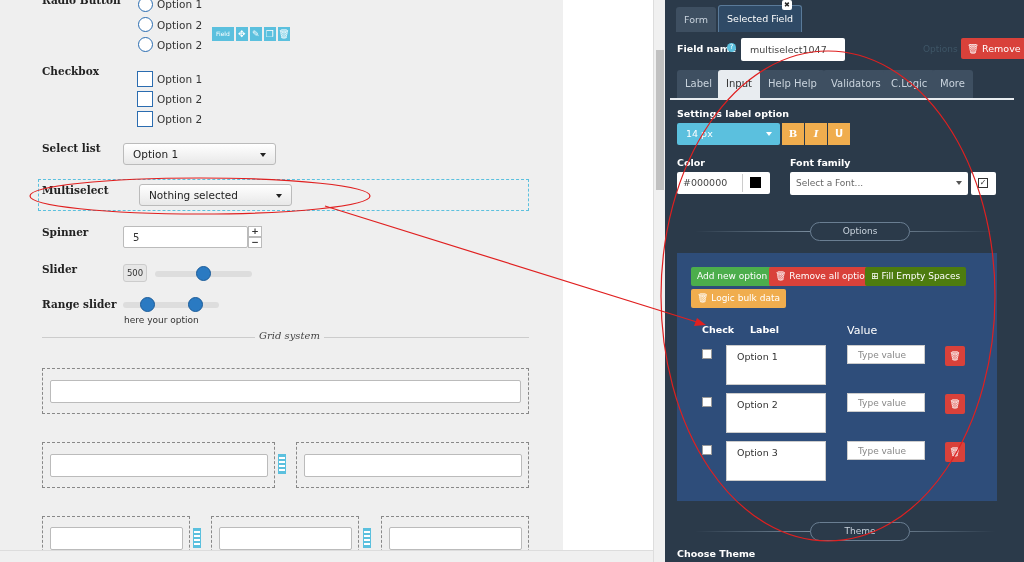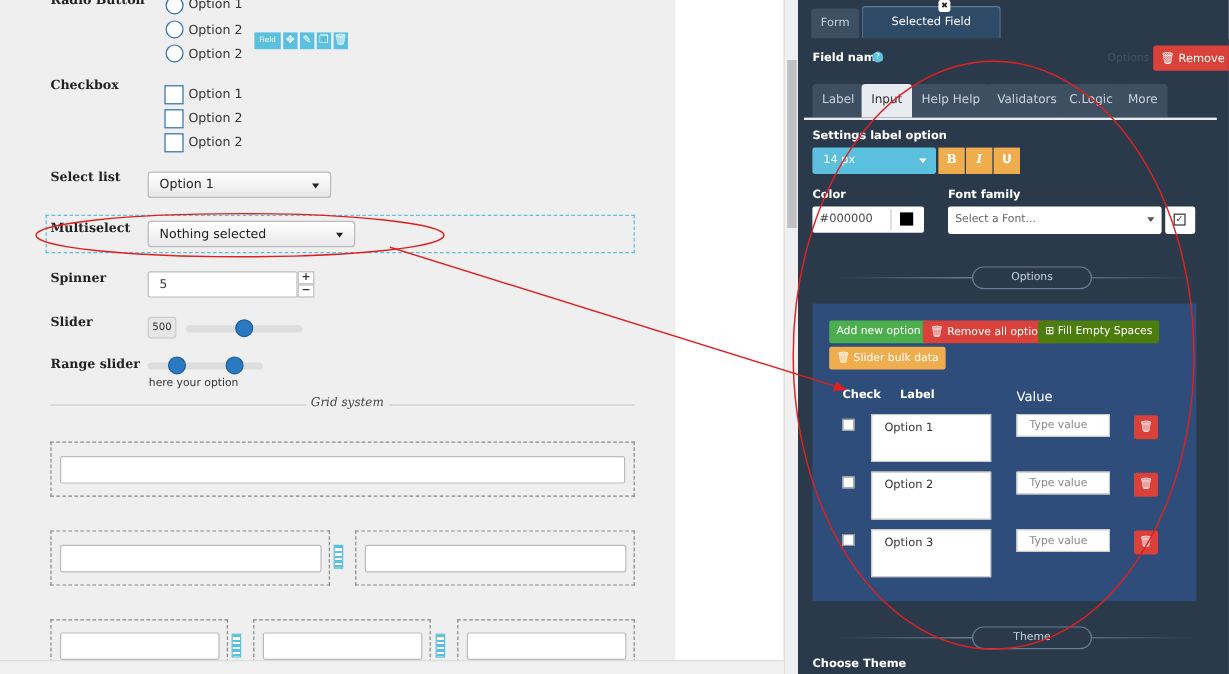--- a/index.html
+++ b/index.html
@@ -51,21 +51,21 @@
   <div class="chk" style="left:137px;top:91px"></div>
   <div class="opt" style="left:157px;top:93px">Option 2</div>
   <div class="chk" style="left:137px;top:111px"></div>
   <div class="opt" style="left:157px;top:113px">Option 2</div>
 
   <div class="lbl" style="left:42px;top:142px">Select list</div>
   <div class="select" style="left:123px;top:143px;width:153px"><span>Option 1</span><span class="caret"></span></div>
 
   <div style="position:absolute;left:38px;top:179px;width:491px;height:32px;border:1px dashed #5bc0de"></div>
   <div class="lbl" style="left:42px;top:184px">Multiselect</div>
-  <div class="select" style="left:123px;top:184px;width:173px"><span>Nothing selected</span><span class="caret"></span></div>
+  <div class="select" style="left:139px;top:184px;width:153px"><span>Nothing selected</span><span class="caret"></span></div>
 
   <div class="lbl" style="left:42px;top:226px">Spinner</div>
   <div class="inp" style="left:123px;top:226px;width:125px;padding:5px 9px;font-size:10px"><span>5</span></div>
   <div style="position:absolute;left:248px;top:226px;width:14px;height:11px;border:1px solid #bbb;background:#fff;font-size:9px;text-align:center;line-height:9px;font-weight:bold">+</div>
   <div style="position:absolute;left:248px;top:237px;width:14px;height:11px;border:1px solid #bbb;background:#fff;font-size:9px;text-align:center;line-height:9px;font-weight:bold">−</div>
 
   <div class="lbl" style="left:42px;top:263px">Slider</div>
   <div style="position:absolute;left:123px;top:264px;width:24px;height:18px;background:#e6e6e6;border:1px solid #ccc;border-radius:3px;font-size:8.5px;text-align:center;line-height:16px">500</div>
   <div style="position:absolute;left:155px;top:271px;width:97px;height:6px;background:#ddd;border-radius:3px"></div>
   <div style="position:absolute;left:196px;top:266px;width:15px;height:15px;background:#2a7ac2;border-radius:50%;border:1px solid #1c5c99"></div>
@@ -100,26 +100,27 @@
 
 <div id="midscroll"></div>
 <div id="vbar">
     <div id="vthumb"></div>
   </div>
 <div id="hbar"></div>
 
 <div id="right">
   <div style="position:absolute;left:0;top:250px;width:6px;height:30px;background:#3e4f61"></div>
   <div style="position:absolute;left:11px;top:7px;height:25px;padding:7px 8px;background:#3e4f61;color:#c9d3dd;font-size:9.5px;border-radius:3px 3px 0 0">Form</div>
-  <div style="position:absolute;left:53px;top:5px;height:27px;padding:7px 24px;background:#2f4a66;color:#fff;font-size:9.5px;border:1px solid #5a7a99;border-bottom:none;border-radius:3px 3px 0 0">Selected Field</div>
+  <div style="position:absolute;left:53px;top:5px;height:27px;padding:7px 8px;background:#2f4a66;color:#fff;font-size:9.5px;border:1px solid #5a7a99;border-bottom:none;border-radius:3px 3px 0 0">Selected Field</div>
   <div style="position:absolute;left:117px;top:0px;width:10px;height:10px;background:#fff;color:#222;font-size:7px;line-height:10px;text-align:center;border-radius:2px">✖</div>
   <div style="position:absolute;left:0;top:32px;width:359px;height:530px;background:#2b3a4a"></div>
 
   <div style="position:absolute;left:12px;top:43px;color:#fff;font-size:9.5px;font-weight:bold">Field name</div>
   <div style="position:absolute;left:62px;top:43px;width:9px;height:9px;border-radius:50%;background:#5bc0de;color:#fff;font-size:7px;line-height:9px;text-align:center">?</div>
+  <div style="position:absolute;left:76px;top:38px;width:104px;height:23px;background:#fff;border-radius:2px;font-size:9.5px;padding:6px 9px;color:#444"><span>multiselect1047</span></div>
   <div style="position:absolute;left:258px;top:44px;color:#3e5566;font-size:9px">Options</div>
   <div class="btn" style="left:296px;top:38px;height:21px;background:#d9413a;font-size:9.5px;padding:5px 6px">🗑 <span>Remove</span></div>
 
   <div class="tab" style="left:12px">Label</div>
   <div class="tab" style="left:53px;background:#e8ecf0;color:#333">Input</div>
   <div class="tab" style="left:95px">Help Help</div>
   <div class="tab" style="left:158px">Validators</div>
   <div class="tab" style="left:218px">C.Logic</div>
   <div class="tab" style="left:267px">More</div>
   <div style="position:absolute;left:5px;top:98px;width:344px;height:2px;background:#e8ecf0"></div>
@@ -142,21 +143,21 @@
       <div style="position:absolute;left:7px;top:6px;width:10px;height:10px;border:1px solid #333;font-size:8px;line-height:8px;text-align:center">✓</div>
     </div>
 
   <div style="position:absolute;left:30px;top:231px;width:300px;height:1px;background:linear-gradient(90deg,transparent,#8fa3b5,transparent)"></div>
   <div style="position:absolute;left:145px;top:222px;width:100px;height:19px;background:#2b3a4a;border:1px solid #6a7e92;border-radius:10px;color:#c9d3dd;font-size:9px;text-align:center;line-height:17px">Options</div>
 
   <div style="position:absolute;left:12px;top:253px;width:320px;height:248px;background:#2e4d7a"></div>
   <div class="btn" style="left:26px;top:267px;background:#4cae4c">Add new option</div>
   <div class="btn" style="left:104px;top:267px;background:#d9413a">🗑 <span>Remove all options</span></div>
   <div class="btn" style="left:200px;top:267px;background:#4d7c0f">⊞ <span>Fill Empty Spaces</span></div>
-  <div class="btn" style="left:26px;top:289px;background:#f0ad4e">🗑 <span>Slider bulk data</span></div>
+  <div class="btn" style="left:26px;top:289px;background:#f0ad4e">🗑 <span>Logic bulk data</span></div>
 
   <div style="position:absolute;left:37px;top:324px;color:#fff;font-size:9.5px;font-weight:bold">Check</div>
   <div style="position:absolute;left:85px;top:324px;color:#fff;font-size:9.5px;font-weight:bold">Label</div>
   <div style="position:absolute;left:182px;top:324px;color:#fff;font-size:11px;font-weight:normal">Value</div>
 
   <div class="rcheck" style="left:37px;top:349px"></div>
   <div class="ta" style="left:61px;top:345px"><span>Option 1</span></div>
   <div class="val" style="left:182px;top:345px"><span>Type value</span></div>
   <div class="trash" style="left:280px;top:346px">🗑</div>
 

